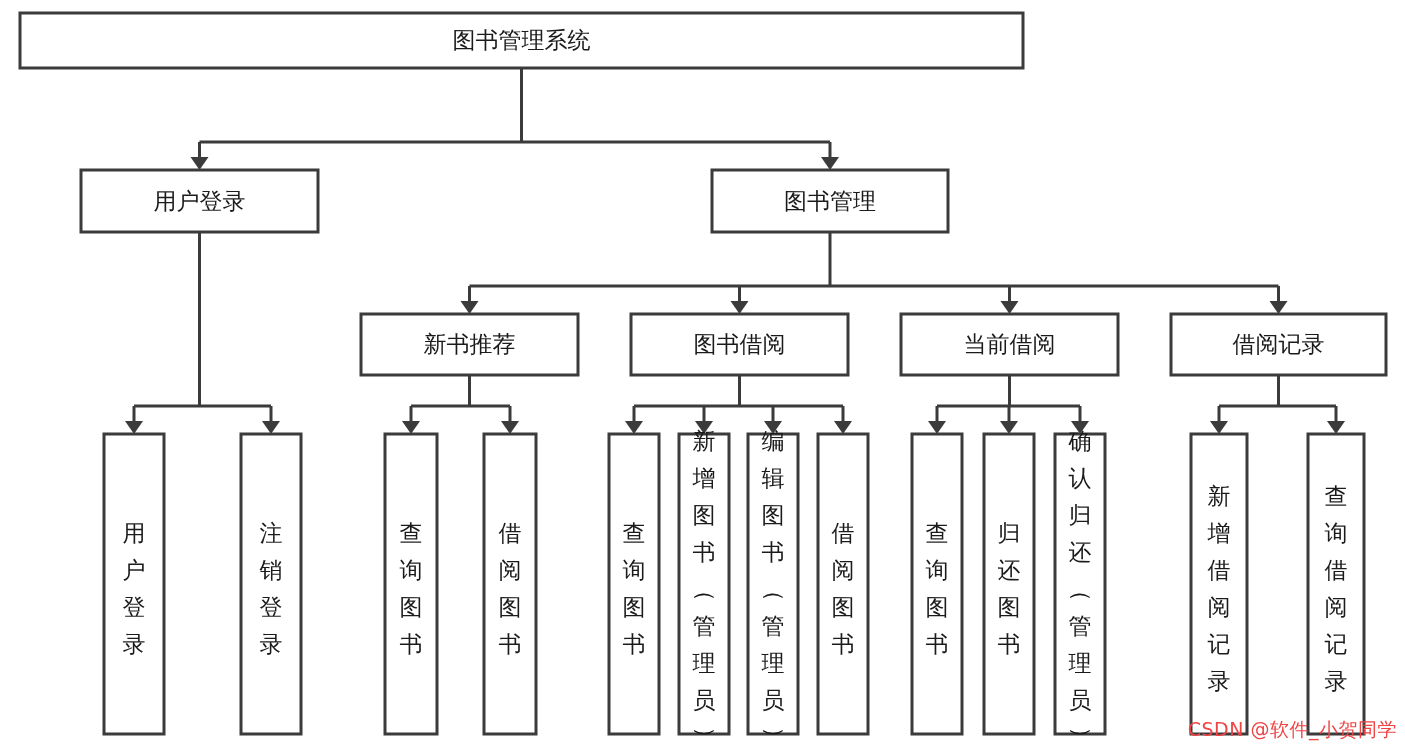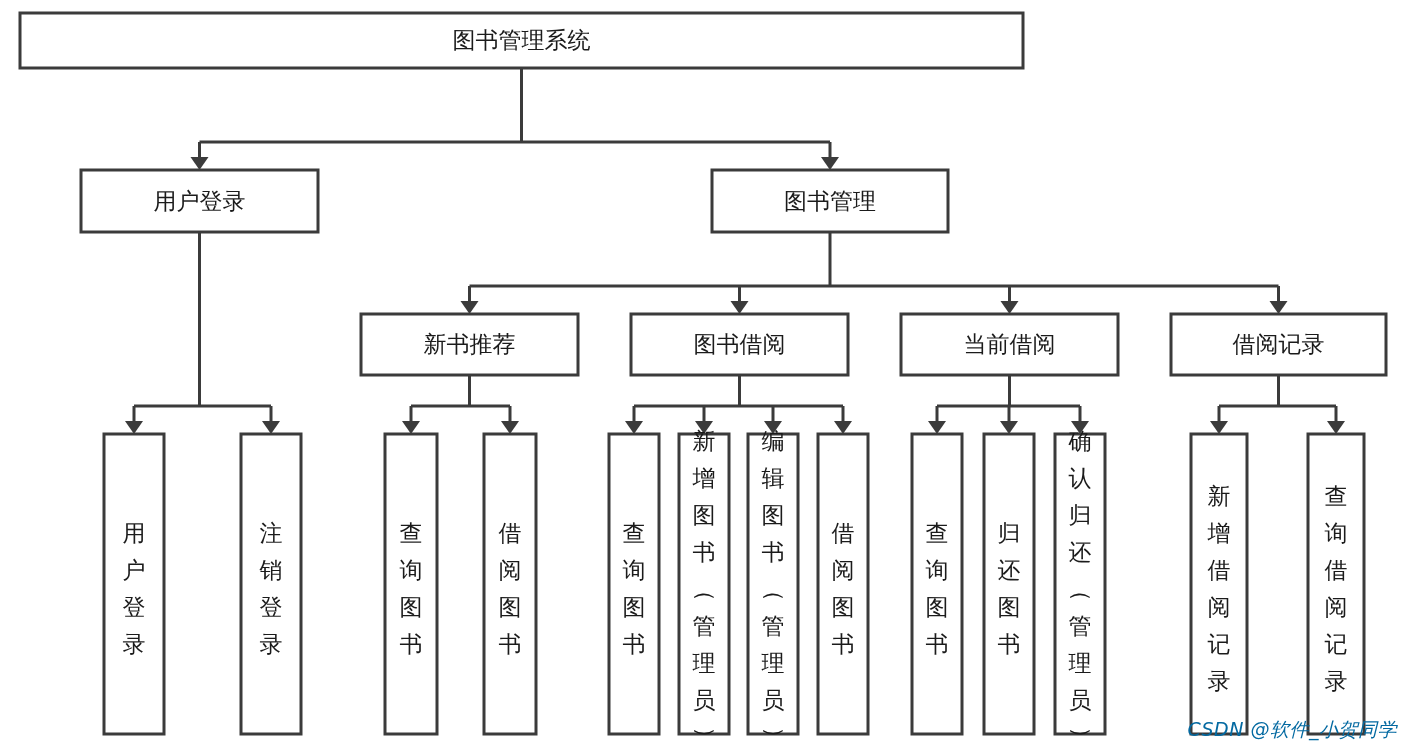--- a/index.html
+++ b/index.html
@@ -11,21 +11,21 @@
   .node-rect{fill:#ffffff;stroke:#3b3b3b;stroke-width:3;}
   .edge{stroke:#3b3b3b;stroke-width:3;fill:none;}
   .arrow-head{fill:#3b3b3b;stroke:none;}
   .node-label{
     fill:#1b1b1b;font-family:"DejaVu Sans","Liberation Sans",sans-serif;
     font-size:23px;text-anchor:middle;dominant-baseline:middle;
   }
   .watermark{
     position:absolute;right:8px;bottom:4px;
     font-family:"DejaVu Sans","Liberation Sans",sans-serif;
-    font-size:19px;color:#0369a1;white-space:nowrap;letter-spacing:0.5px;font-style:italic;
+    font-size:19px;color:#ef4444;white-space:nowrap;letter-spacing:0.5px;
   }
 </style>
 </head>
 <body>
 
 <svg id="diagram" viewBox="0 0 1405 747">
   <g id="edge-layer">
       <g>
         <line x1="521.5" y1="68" x2="521.5" y2="142" class="edge"></line>
         <line x1="199.5" y1="142" x2="830" y2="142" class="edge"></line>

